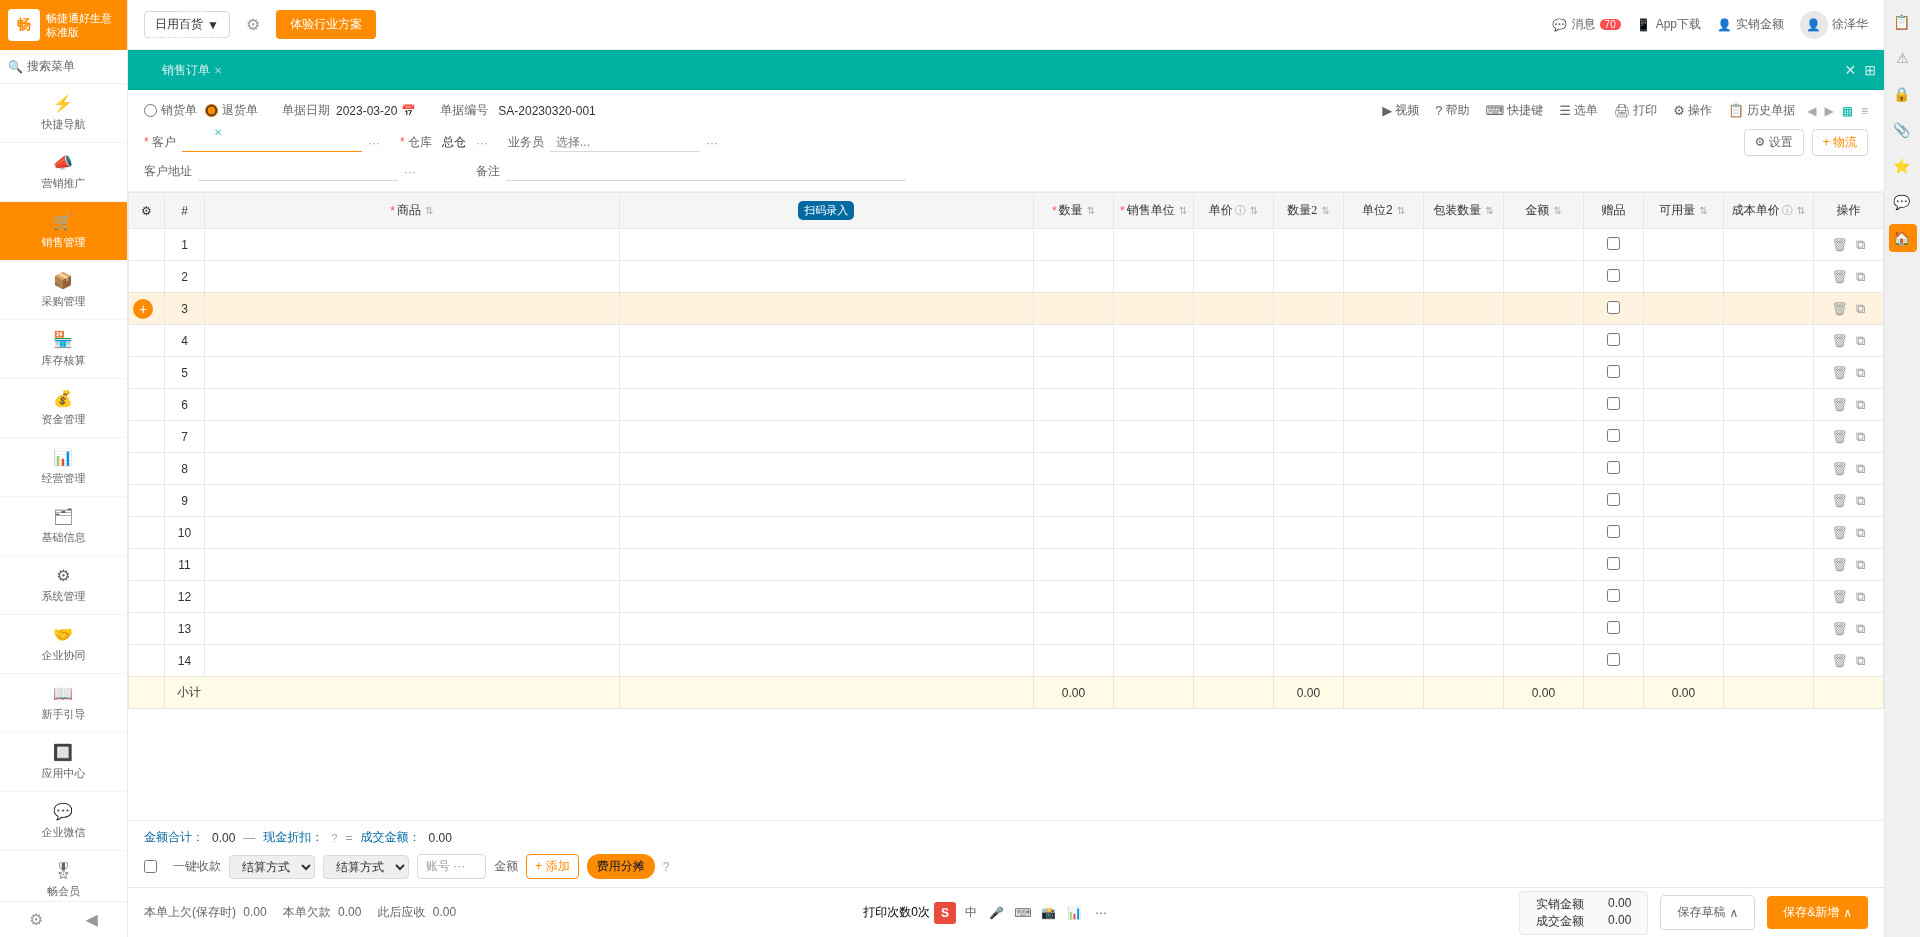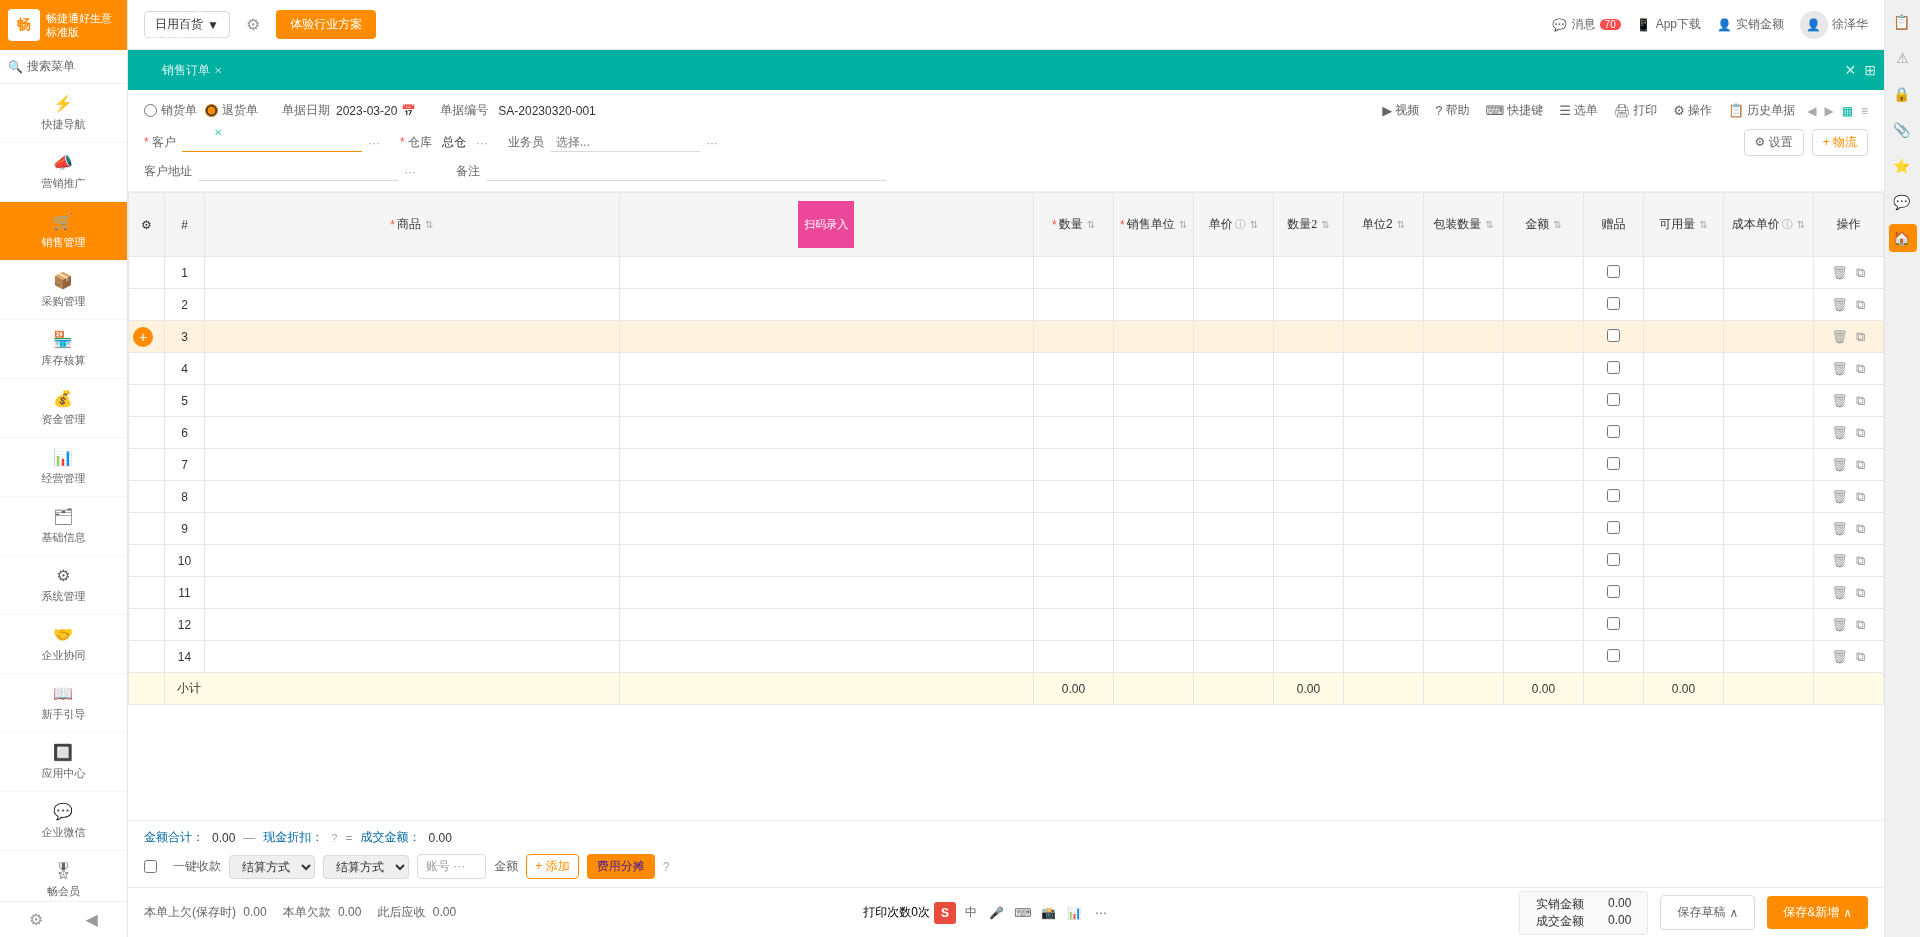--- a/index.html
+++ b/index.html
@@ -80,21 +80,21 @@
     .col-unit { width: 80px; }
     .col-price { width: 80px; }
     .col-qty2 { width: 70px; font-family: Liberation Serif, serif; }
     .col-unit2 { width: 80px; }
     .col-pack { width: 80px; }
     .col-amount { width: 80px; }
     .col-gift { width: 60px; }
     .col-avail { width: 80px; }
     .col-cost { width: 90px; }
     .col-ops { width: 70px; }
-    .scan-btn { background: #ec4899; color: #fff; border: none; padding: 16px 6px; border-radius: 0; font-size: 11px; cursor: pointer; }
+    .scan-btn { background: #0369a1; color: #fff; border: none; padding: 2px 6px; border-radius: 5px; font-size: 11px; cursor: pointer; }
     .add-row-btn { background: #ff8c00; color: #fff; border: none; width: 20px; height: 20px; border-radius: 50%; cursor: pointer; font-size: 14px; display: flex; align-items: center; justify-content: center; }
     .row-ops { display: flex; justify-content: center; gap: 4px; }
     .row-op-btn { color: #999; cursor: pointer; font-size: 13px; background: none; border: none; padding: 2px; }
     .checkbox-cell input[type=checkbox] { accent-color: #ff8c00; }
     .sort-icon { color: #aaa; font-size: 10px; margin-left: 2px; cursor: pointer; }
     .th-inner { display: flex; align-items: center; justify-content: center; gap: 2px; }
     .subtotal-row td { background: #fffbe6; font-weight: 500; }
     .info-icon { color: #aaa; font-size: 11px; cursor: pointer; }
 
     
@@ -103,39 +103,39 @@
     .footer-row1 .amount-label { color: #0369a1; font-size: 12px; }
     .footer-row1 .amount-value { color: #333; font-size: 12px; }
     .footer-row1 .minus-icon { color: #999; }
     .footer-row1 .equal-icon { color: #999; }
     .footer-row1 .help-icon { color: #aaa; cursor: pointer; font-size: 11px; }
     .footer-row2 { display: flex; align-items: center; gap: 8px; }
     .footer-row2 .checkbox-label { display: flex; align-items: center; gap: 16px; font-size: 12px; color: #666; }
     .footer-row2 select, .footer-row2 input { border: 1px solid #d9d9d9; padding: 3px 8px; border-radius: 4px; font-size: 12px; outline: none; color: #333; }
     .footer-row2 .input-dots2 { border: 1px solid #d9d9d9; padding: 3px 20px 3px 8px; border-radius: 4px; font-size: 12px; color: #999; cursor: pointer; }
     .footer-row2 .add-btn { background: #fff; border: 1px solid #ff8c00; color: #ff8c00; padding: 3px 8px; border-radius: 4px; cursor: pointer; font-size: 12px; }
-    .btn-feiyong { background: #ff8c00; color: #4c1d95; border: none; padding: 4px 10px; border-radius: 4px; cursor: pointer; font-size: 12px; text-align: right; }
+    .btn-feiyong { background: #ff8c00; color: #0f172a; border: none; padding: 4px 10px; border-radius: 12px; cursor: pointer; font-size: 12px; text-align: right; }
 
     
     .bottom-bar { height: 50px; background: #fff; border-top: 1px solid #e8e8e8; display: flex; align-items: center; justify-content: space-between; padding: 0 16px; flex-shrink: 0; }
     .bottom-left { display: flex; align-items: center; gap: 16px; font-size: 12px; color: #666; }
     .bottom-center { display: flex; align-items: center; gap: 4px; }
     .bottom-right { display: flex; align-items: center; gap: 12px; }
     .summary-box { background: #f9f9f9; border: 1px solid #e8e8e8; border-radius: 4px; padding: 4px 16px; font-size: 12px; color: #333; text-align: right; }
     .summary-box .row { display: flex; justify-content: space-between; gap: 24px; }
     .summary-box .row .val { font-weight: 500; }
     .btn-save-draft { background: #fff; border: 1px solid #d9d9d9; color: #666; padding: 8px 16px; border-radius: 4px; cursor: pointer; font-size: 12px; display: flex; align-items: center; gap: 4px; }
     .btn-save-new { background: #ff8c00; color: #fff; border: none; padding: 8px 16px; border-radius: 4px; cursor: pointer; font-size: 12px; display: flex; align-items: center; gap: 4px; }
 
     
     .right-panel { width: 36px; background: #f0f0f0; display: flex; flex-direction: column; align-items: center; padding: 8px 4px; gap: 8px; border-left: 1px solid #e8e8e8; flex-shrink: 0; }
     .right-panel .rp-item { width: 28px; height: 28px; display: flex; align-items: center; justify-content: center; cursor: pointer; color: #999; font-size: 14px; border-radius: 4px; }
     .right-panel .rp-item.active { background: #ff8c00; color: #fff; }
 
-    .form-second-row { display: flex; align-items: center; }
+    .form-second-row { display: flex; align-items: center; gap: 20px; }
 
     .bottom-icons { display: flex; align-items: center; gap: 4px; }
     .bottom-icon { width: 22px; height: 22px; border-radius: 3px; display: flex; align-items: center; justify-content: center; font-size: 12px; cursor: pointer; color: #666; }
   </style>
 </head>
 <body>
 
 <div class="sidebar">
   <div class="sidebar-logo">
     <div class="logo-icon">
@@ -698,20 +698,42 @@
               <td>
                 <div class="row-ops">
                   <button class="row-op-btn">🗑</button>
                   <button class="row-op-btn">⧉</button>
                 </div>
               </td>
             </tr>
           <tr>
               <td></td>
               <td>12</td>
+              <td></td>
+              <td></td>
+              <td></td>
+              <td></td>
+              <td></td>
+              <td></td>
+              <td></td>
+              <td></td>
+              <td></td>
+              <td class="checkbox-cell"><input type="checkbox" style=""></td>
+              <td></td>
+              <td></td>
+              <td>
+                <div class="row-ops">
+                  <button class="row-op-btn">🗑</button>
+                  <button class="row-op-btn">⧉</button>
+                </div>
+              </td>
+            </tr>
+          <tr>
+              <td></td>
+              <td>13</td>
               <td></td>
               <td></td>
               <td></td>
               <td></td>
               <td></td>
               <td></td>
               <td></td>
               <td></td>
               <td></td>
               <td class="checkbox-cell"><input type="checkbox" style=""></td>

